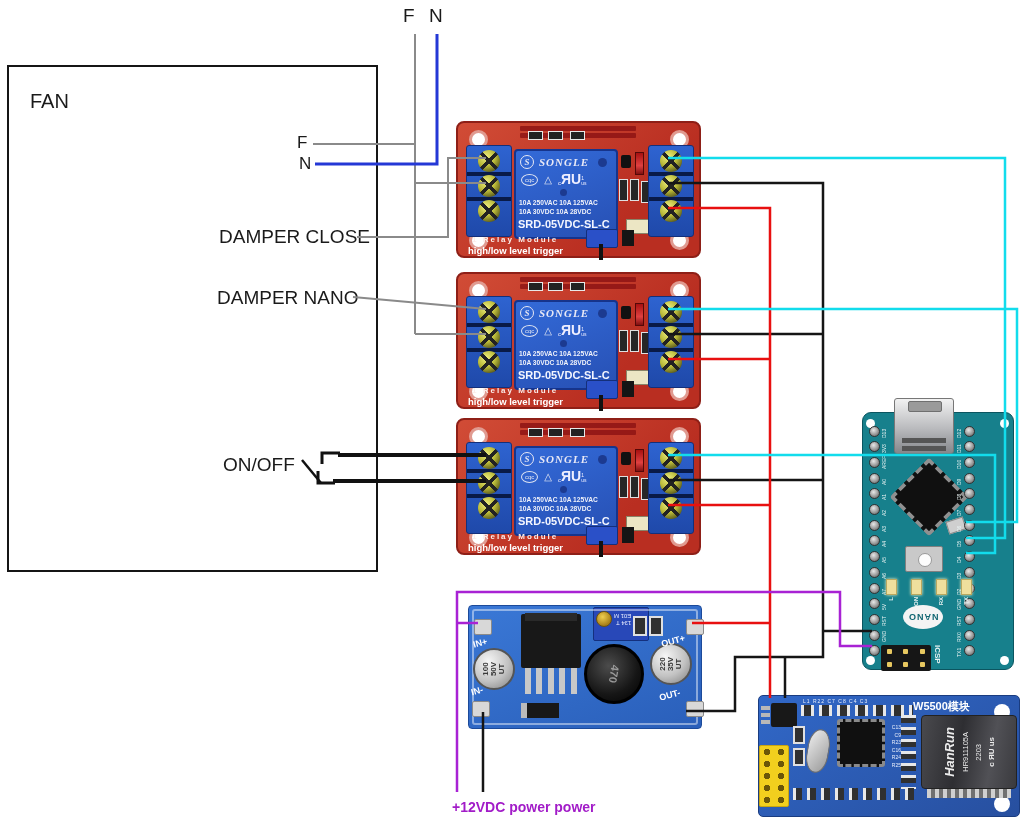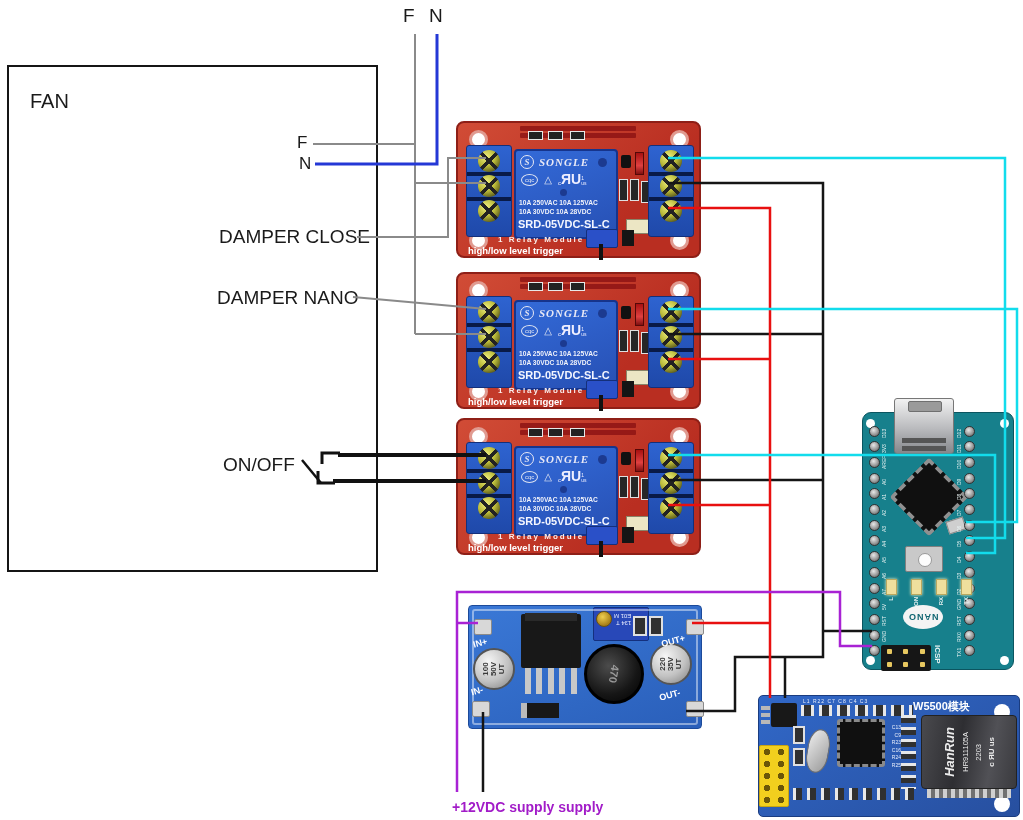--- a/index.html
+++ b/index.html
@@ -53,21 +53,21 @@
   .smd{position:absolute;top:8px;width:13px;height:7px;background:#222;border:1px solid #e8e8e8;}
   .smd.smd1{left:70px;} .smd.smd2{left:90px;} .smd.smd3{left:112px;}
   .transistor{position:absolute;left:163px;top:32px;width:10px;height:13px;background:#111;border-radius:2px;}
   .diode-red{position:absolute;left:177px;top:29px;width:7px;height:21px;background:linear-gradient(180deg,#a81010,#e04040 60%,#801010);border:1px solid #550808;}
   .res{position:absolute;top:56px;width:7px;height:20px;background:#262626;border:1px solid #e0e0e0;}
   .resA{left:161px;} .resB{left:172px;} .resC{left:183px;top:58px;}
   .opto{position:absolute;left:168px;top:96px;width:26px;height:13px;background:#ece6c4;border:1px solid #8a8468;}
   .jumper{position:absolute;left:128px;top:106px;width:30px;height:17px;background:#2a50c8;border:1px solid #142f7a;border-radius:2px;}
   .jpins{position:absolute;left:164px;top:107px;width:12px;height:16px;background:#151515;}
   .jstub{position:absolute;left:141px;top:121px;width:4px;height:16px;background:#111;}
-  .cap1{position:absolute;left:14px;top:112px;font-size:8px;font-weight:bold;letter-spacing:2px;color:#fbedea;white-space:nowrap;padding-left:26px;}
+  .cap1{position:absolute;left:14px;top:112px;font-size:8px;font-weight:bold;letter-spacing:2px;color:#fbedea;white-space:nowrap;}
   .cap2{position:absolute;left:10px;top:122px;font-size:9.5px;font-weight:bold;color:#fff;white-space:nowrap;}
   
   #nano{position:absolute;left:862px;top:412px;width:150px;height:256px;background:#17808c;
         border:1px solid #0b5560;border-radius:9px;z-index:3;}
   #nano .hole2{position:absolute;width:9px;height:9px;border-radius:50%;background:#fff;}
   #nano-usb{position:absolute;left:31px;top:-15px;width:58px;height:54px;border:1px solid #777;border-radius:3px;
         background:linear-gradient(180deg,#f2f2f2,#b9babd 55%,#85878b);}
   #nano-usb .slot{position:absolute;left:7px;width:44px;height:5px;background:#555;}
   #nano-usb .mouth{position:absolute;left:13px;top:2px;width:32px;height:9px;background:#9a9a9a;border:1px solid #6f6f6f;border-radius:2px;}
   #nano-chip{position:absolute;left:38px;top:56px;width:56px;height:56px;background:#101010;border:4px dashed #909090;
@@ -162,21 +162,21 @@
   <div id="fan-box"></div>
 
   <div class="dlabel" style="left:30px;top:90px;font-size:20px;">FAN</div>
   <div class="dlabel" style="left:297px;top:133px;font-size:17px;">F</div>
   <div class="dlabel" style="left:299px;top:154px;font-size:17px;">N</div>
   <div class="dlabel" style="left:403px;top:5px;">F</div>
   <div class="dlabel" style="left:429px;top:5px;">N</div>
   <div class="dlabel" style="left:219px;top:226px;">DAMPER CLOSE</div>
   <div class="dlabel" style="left:217px;top:287px;">DAMPER NANO</div>
   <div class="dlabel" style="left:223px;top:454px;">ON/OFF</div>
-  <div class="psu-label" style="left:452px;top:799px;">+12VDC supply supply</div>
+  <div class="psu-label" style="left:452px;top:799px;">+12VDC power power</div>
 
   <div id="relay-slot-1" class="relay-slot">
   <div class="relay">
     <div class="hole tl"></div>
     <div class="hole tr"></div>
     <div class="hole bl"></div>
     <div class="hole br"></div>
     <div class="rtopband b1"></div>
     <div class="rtopband b2"></div>
     <div class="tblock left">

